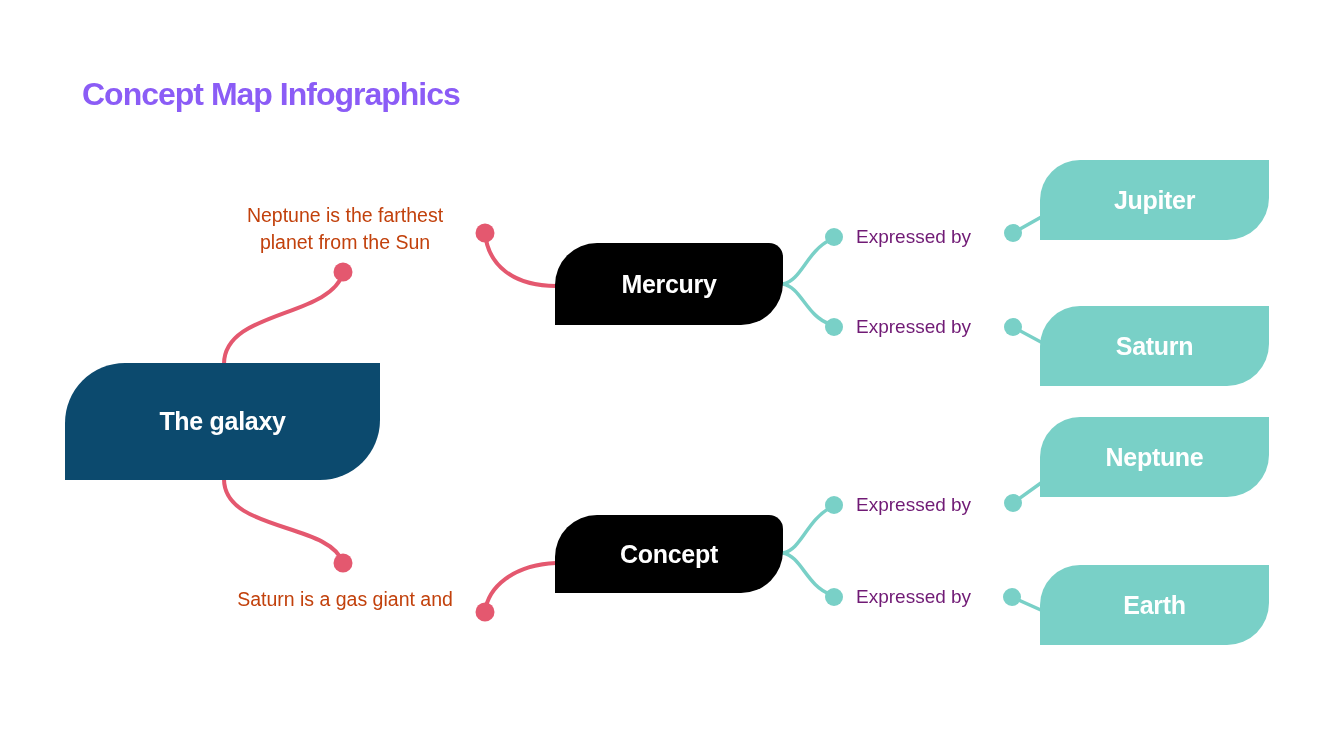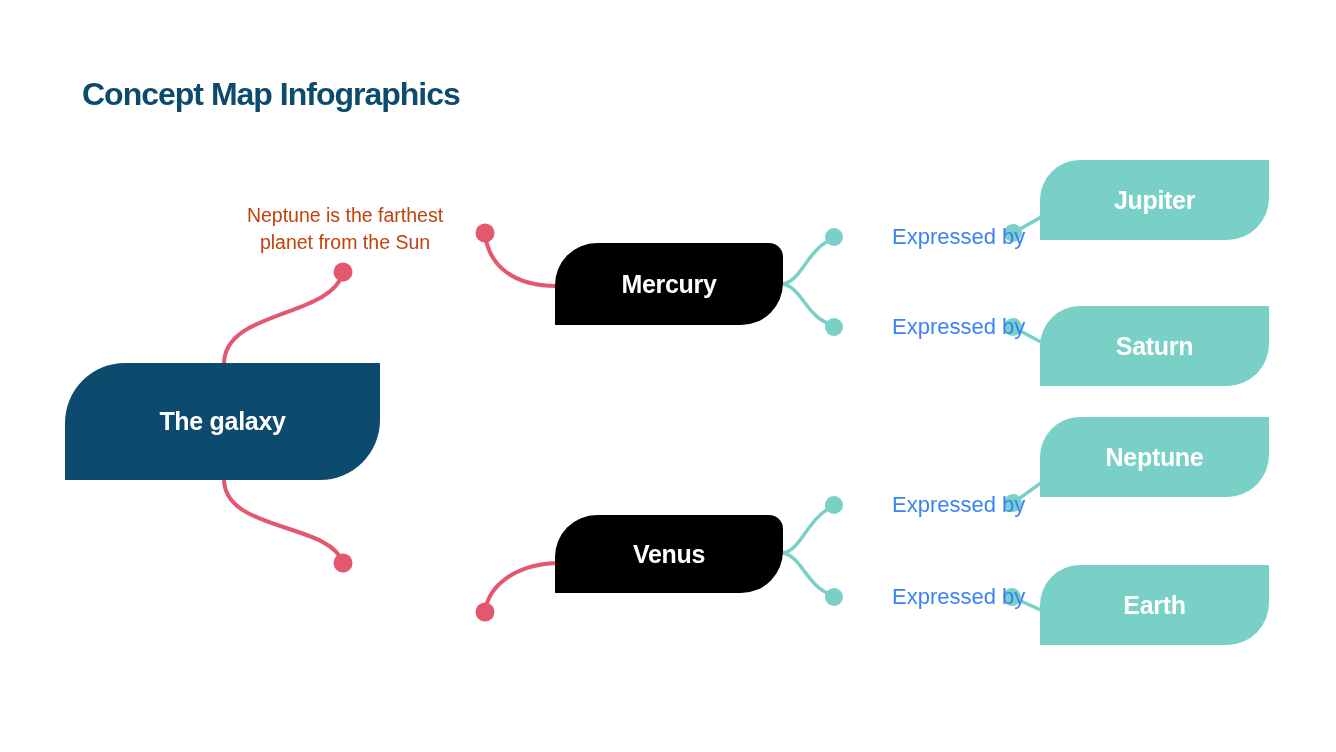--- a/index.html
+++ b/index.html
@@ -54,21 +54,21 @@
     border-radius: 40px 0 42px 0;
   }
   #leaf-jupiter { left: 1040px; top: 160px; }
   #leaf-venus   { left: 1040px; top: 306px; }
   #leaf-neptune { left: 1040px; top: 417px; }
   #leaf-earth   { left: 1040px; top: 565px; }
   #page-title {
     position: absolute;
     left: 82px; top: 76px;
     z-index: 2;
-    color: #0c4a6e;
+    color: #8b5cf6;
     font-weight: bold;
     font-size: 32px;
     letter-spacing: -1px;
   }
   .annotation {
     position: absolute;
     z-index: 2;
     width: 310px;
     text-align: center;
     color: #c2410c;
@@ -78,23 +78,22 @@
   #annotation-top    { left: 190px; top: 202px; }
   #annotation-bottom { left: 190px; top: 586px; }
   .annotation .line { display: block; }
   .relation-label {
     position: absolute;
     z-index: 2;
     left: 856px;
     width: 150px;
     height: 24px;
     line-height: 24px;
-    color: #3b82f6;
-    font-size: 22px;
-    margin-left: 36px;
+    color: #701a75;
+    font-size: 19px;
   }
   #relation-jupiter { top: 225px; }
   #relation-venus   { top: 315px; }
   #relation-neptune { top: 493px; }
   #relation-earth   { top: 585px; }
 </style>
 </head>
 <body>
 
 <div id="canvas">
@@ -135,32 +134,33 @@
   </svg>
 
   <div id="page-title">Concept Map Infographics</div>
 
   <div id="annotation-top" class="annotation">
     <span class="line">Neptune is the farthest</span>
     <span class="line">planet from the Sun</span>
   </div>
 
   <div id="annotation-bottom" class="annotation">
+    <span class="line">Saturn is a gas giant and</span>
   </div>
 
   <div id="root-node" class="node">
     <span class="node-label">The galaxy</span>
   </div>
 
   <div id="branch-mercury" class="node branch-node">
     <span class="node-label">Mercury</span>
   </div>
 
   <div id="branch-saturn" class="node branch-node">
-    <span class="node-label">Venus</span>
+    <span class="node-label">Concept</span>
   </div>
 
   <div id="relation-jupiter" class="relation-label">Expressed by</div>
   <div id="relation-venus" class="relation-label">Expressed by</div>
   <div id="relation-neptune" class="relation-label">Expressed by</div>
   <div id="relation-earth" class="relation-label">Expressed by</div>
 
   <div id="leaf-jupiter" class="node leaf-node">
     <span class="node-label">Jupiter</span>
   </div>

